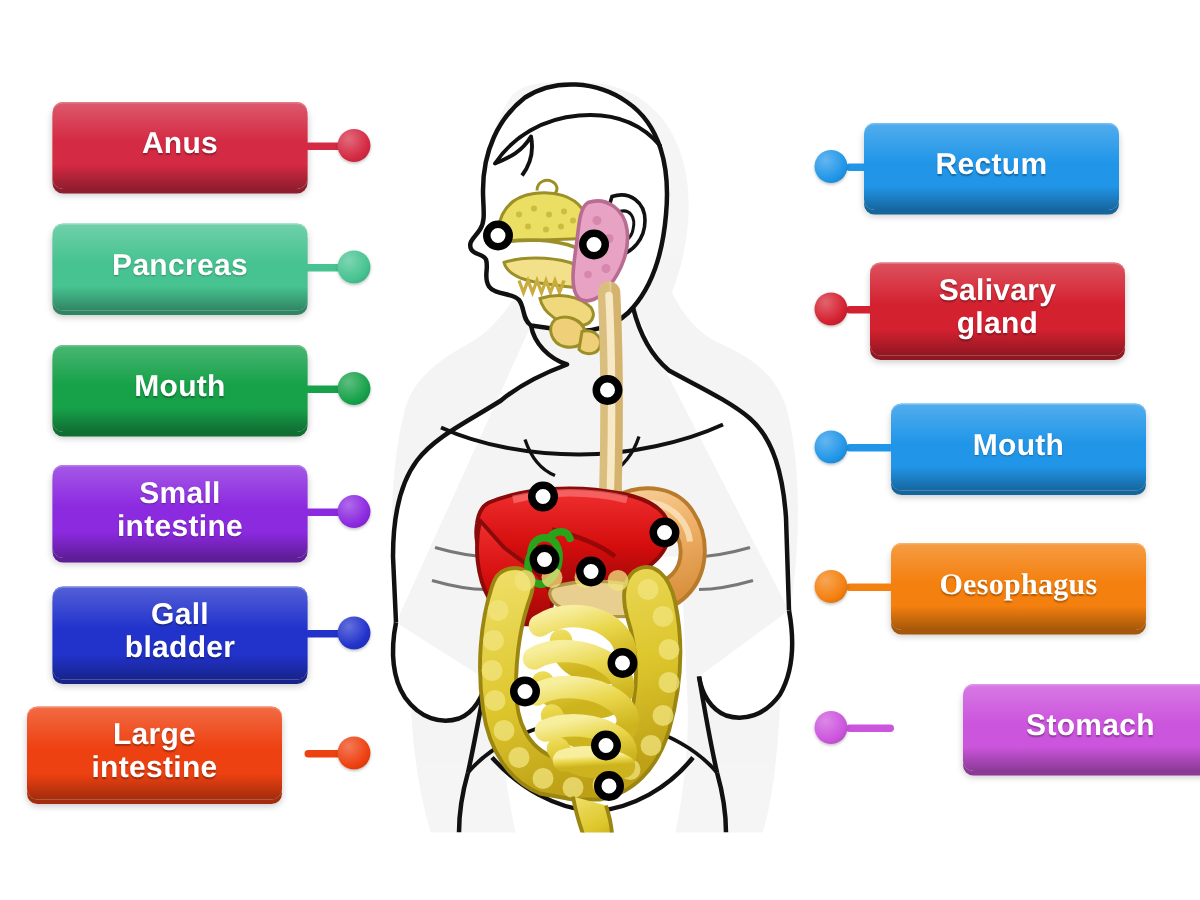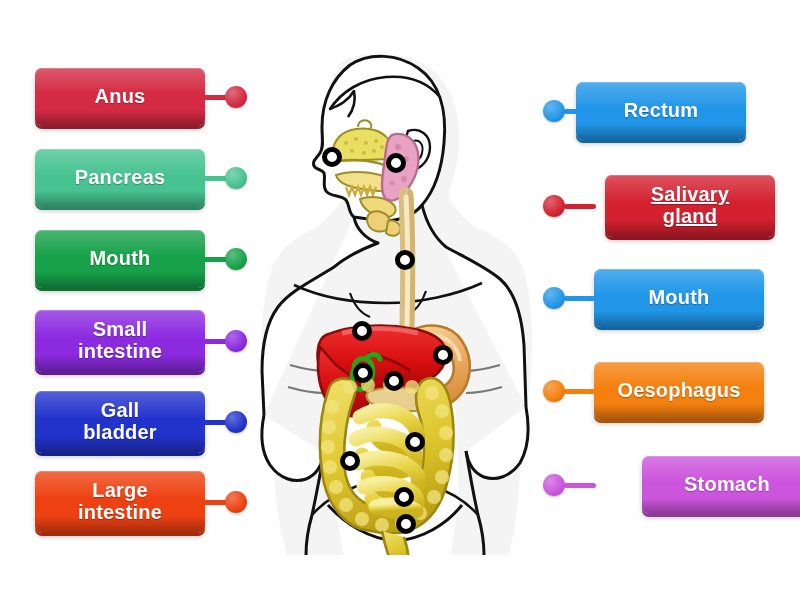--- a/index.html
+++ b/index.html
@@ -293,43 +293,43 @@
       <div class="chip" style="left: 35px; top: 310px; height: 62px; background: linear-gradient(rgb(165, 89, 231) 0%, rgb(140, 42, 224) 45%, rgb(140, 42, 224) 72%, rgb(95, 29, 152) 100%); box-shadow: rgb(184, 123, 236) 0px 1px 0px inset, rgb(95, 29, 152) 0px 3px 0px, rgba(0, 0, 0, 0.22) 0px 4px 5px; text-align: center;">
         <span class="txt">Small<br>intestine</span>
       </div>
       <div class="lead" style="background: rgb(140, 42, 224); top: 338.5px; left: 203px; width: 28px;"></div>
       <div class="dot" style="background: radial-gradient(circle at 34% 30%, rgb(175, 106, 233), rgb(140, 42, 224) 62%, rgb(109, 33, 175)); top: 330px; left: 225px;"></div>
       <div class="chip" style="left: 35px; top: 391px; height: 62px; background: linear-gradient(rgb(83, 96, 215) 0%, rgb(34, 51, 204) 45%, rgb(34, 51, 204) 72%, rgb(23, 35, 139) 100%); box-shadow: rgb(118, 129, 223) 0px 1px 0px inset, rgb(23, 35, 139) 0px 3px 0px, rgba(0, 0, 0, 0.22) 0px 4px 5px;">
         <span class="txt">Gall<br>bladder</span>
       </div>
       <div class="lead" style="background: rgb(34, 51, 204); top: 419.5px; left: 203px; width: 28px;"></div>
       <div class="dot" style="background: radial-gradient(circle at 34% 30%, rgb(100, 112, 219), rgb(34, 51, 204) 62%, rgb(27, 40, 159)); top: 411px; left: 225px;"></div>
-      <div class="chip" style="left: 35px; top: 471px; height: 62px; background: linear-gradient(rgb(242, 107, 69) 0%, rgb(238, 65, 17) 45%, rgb(238, 65, 17) 72%, rgb(162, 44, 12) 100%); box-shadow: rgb(244, 137, 107) 0px 1px 0px inset, rgb(162, 44, 12) 0px 3px 0px, rgba(0, 0, 0, 0.22) 0px 4px 5px;">
+      <div class="chip" style="left: 18px; top: 471px; height: 62px; background: linear-gradient(rgb(242, 107, 69) 0%, rgb(238, 65, 17) 45%, rgb(238, 65, 17) 72%, rgb(162, 44, 12) 100%); box-shadow: rgb(244, 137, 107) 0px 1px 0px inset, rgb(162, 44, 12) 0px 3px 0px, rgba(0, 0, 0, 0.22) 0px 4px 5px;">
         <span class="txt">Large<br>intestine</span>
       </div>
       <div class="lead" style="background: rgb(238, 65, 17); top: 499.5px; left: 203px; width: 28px;"></div>
       <div class="dot" style="background: radial-gradient(circle at 34% 30%, rgb(243, 122, 88), rgb(238, 65, 17) 62%, rgb(186, 51, 13)); top: 491px; left: 225px;"></div>
     </div>
   <div id="right-labels">
       <div class="chip" style="left: 576px; top: 82px; height: 58px; background: linear-gradient(rgb(82, 173, 237) 0%, rgb(33, 150, 232) 45%, rgb(33, 150, 232) 72%, rgb(22, 102, 158) 100%); box-shadow: rgb(117, 190, 241) 0px 1px 0px inset, rgb(22, 102, 158) 0px 3px 0px, rgba(0, 0, 0, 0.22) 0px 4px 5px;">
         <span class="txt">Rectum</span>
       </div>
       <div class="lead" style="background: rgb(33, 150, 232); top: 108.5px; left: 564px; width: 32px;"></div>
       <div class="dot" style="background: radial-gradient(circle at 34% 30%, rgb(100, 182, 239), rgb(33, 150, 232) 62%, rgb(26, 117, 181)); top: 100px; left: 543px;"></div>
-      <div class="chip" style="left: 605px; top: 175px; height: 62px; background: linear-gradient(rgb(221, 82, 94) 0%, rgb(212, 33, 48) 45%, rgb(212, 33, 48) 72%, rgb(144, 22, 33) 100%); box-shadow: rgb(228, 117, 127) 0px 1px 0px inset, rgb(144, 22, 33) 0px 3px 0px, rgba(0, 0, 0, 0.22) 0px 4px 5px; text-decoration: underline;">
+      <div class="chip" style="left: 580px; top: 175px; height: 62px; background: linear-gradient(rgb(221, 82, 94) 0%, rgb(212, 33, 48) 45%, rgb(212, 33, 48) 72%, rgb(144, 22, 33) 100%); box-shadow: rgb(228, 117, 127) 0px 1px 0px inset, rgb(144, 22, 33) 0px 3px 0px, rgba(0, 0, 0, 0.22) 0px 4px 5px;">
         <span class="txt">Salivary<br>gland</span>
       </div>
       <div class="lead" style="background: rgb(212, 33, 48); top: 203.5px; left: 564px; width: 32px;"></div>
       <div class="dot" style="background: radial-gradient(circle at 34% 30%, rgb(225, 100, 110), rgb(212, 33, 48) 62%, rgb(165, 26, 37)); top: 195px; left: 543px;"></div>
       <div class="chip" style="left: 594px; top: 269px; height: 58px; background: linear-gradient(rgb(82, 173, 237) 0%, rgb(33, 150, 232) 45%, rgb(33, 150, 232) 72%, rgb(22, 102, 158) 100%); box-shadow: rgb(117, 190, 241) 0px 1px 0px inset, rgb(22, 102, 158) 0px 3px 0px, rgba(0, 0, 0, 0.22) 0px 4px 5px;">
         <span class="txt">Mouth</span>
       </div>
       <div class="lead" style="background: rgb(33, 150, 232); top: 295.5px; left: 564px; width: 32px;"></div>
       <div class="dot" style="background: radial-gradient(circle at 34% 30%, rgb(100, 182, 239), rgb(33, 150, 232) 62%, rgb(26, 117, 181)); top: 287px; left: 543px;"></div>
-      <div class="chip" style="left: 594px; top: 362px; height: 58px; background: linear-gradient(rgb(246, 156, 68) 0%, rgb(244, 128, 15) 45%, rgb(244, 128, 15) 72%, rgb(166, 87, 10) 100%); box-shadow: rgb(248, 176, 106) 0px 1px 0px inset, rgb(166, 87, 10) 0px 3px 0px, rgba(0, 0, 0, 0.22) 0px 4px 5px;">
+      <div class="chip" style="left: 594px; top: 362px; height: 58px; background: linear-gradient(rgb(246, 156, 68) 0%, rgb(244, 128, 15) 45%, rgb(244, 128, 15) 72%, rgb(166, 87, 10) 100%); box-shadow: rgb(248, 176, 106) 0px 1px 0px inset, rgb(166, 87, 10) 0px 3px 0px, rgba(0, 0, 0, 0.22) 0px 4px 5px; font-family: Liberation Serif, serif;">
         <span class="txt">Oesophagus</span>
       </div>
       <div class="lead" style="background: rgb(244, 128, 15); top: 388.5px; left: 564px; width: 32px;"></div>
       <div class="dot" style="background: radial-gradient(circle at 34% 30%, rgb(247, 166, 87), rgb(244, 128, 15) 62%, rgb(190, 100, 12)); top: 380px; left: 543px;"></div>
       <div class="chip" style="left: 594px; top: 456px; height: 58px; background: linear-gradient(rgb(215, 122, 228) 0%, rgb(204, 85, 221) 45%, rgb(204, 85, 221) 72%, rgb(139, 58, 150) 100%); box-shadow: rgb(223, 150, 234) 0px 1px 0px inset, rgb(139, 58, 150) 0px 3px 0px, rgba(0, 0, 0, 0.22) 0px 4px 5px; margin-left: 48px;">
         <span class="txt">Stomach</span>
       </div>
       <div class="lead" style="background: rgb(204, 85, 221); top: 482.5px; left: 564px; width: 32px;"></div>
       <div class="dot" style="background: radial-gradient(circle at 34% 30%, rgb(219, 136, 231), rgb(204, 85, 221) 62%, rgb(159, 66, 172)); top: 474px; left: 543px;"></div>
     </div>

